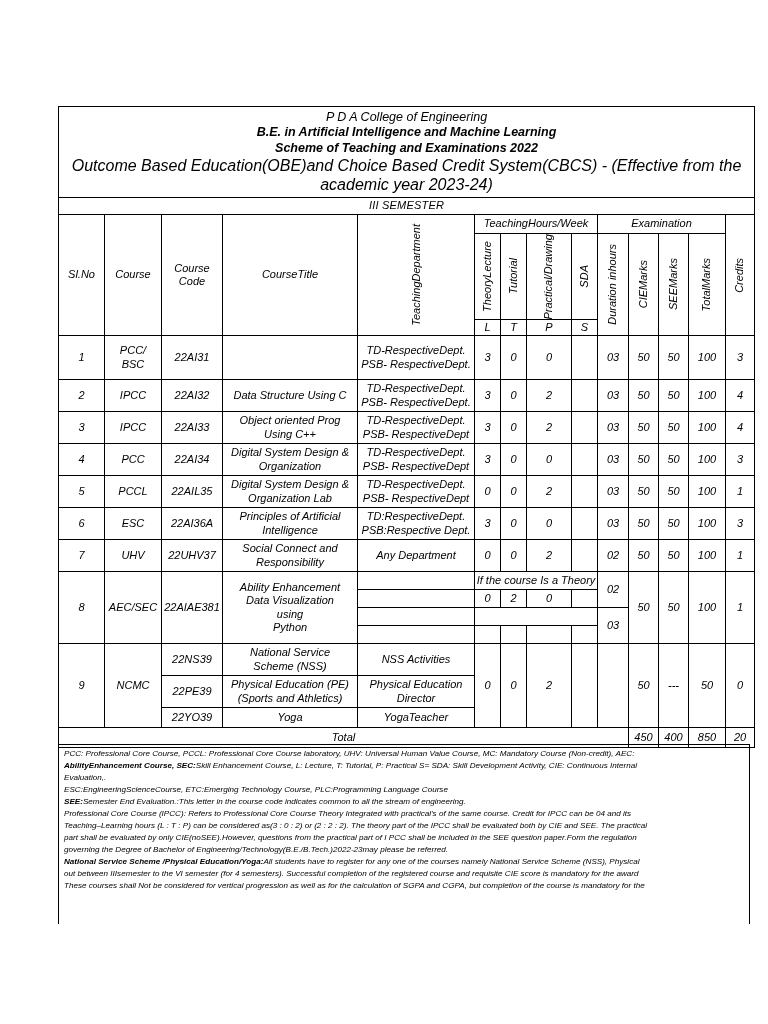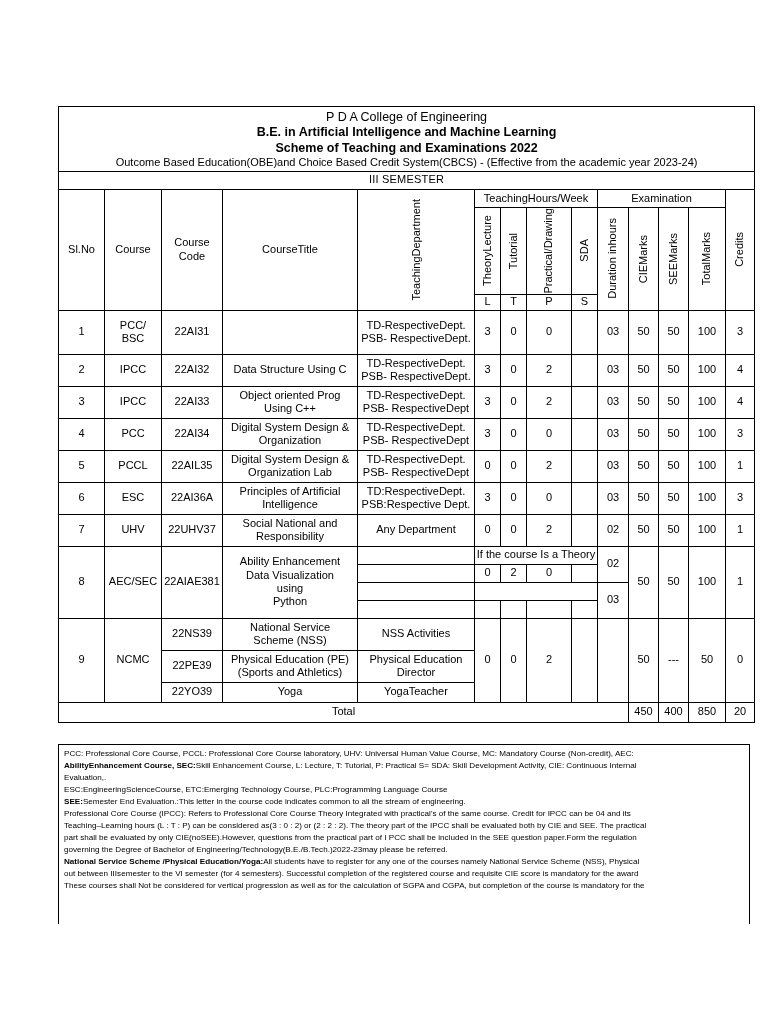--- a/index.html
+++ b/index.html
@@ -8,20 +8,21 @@
     width:768px;height:1024px;
     font-family:"Liberation Sans", sans-serif;
     color:#000000;
     -webkit-font-smoothing:antialiased;
   }
   #page{
     position:relative;
     width:768px;height:884px;
     box-sizing:border-box;
     padding:0;
+    font-style:italic;
   }
 
   
   .sheet{
     position:absolute;
     left:58px; top:106px;
     width:692px;
   }
   table.scheme{
     border-collapse:collapse;
@@ -39,21 +40,21 @@
     line-height:1.22;
   }
 
   .title-cell{
     border:none !important;
     padding:3px 2px 2px 2px !important;
     line-height:1.30;
   }
   .t-line{font-size:12.5px;}
   .t-line.b{font-weight:bold;}
-  .t-line.small{font-size:11px;}
+  .t-line.small{font-size:16px;}
 
   .sem-bar{
     font-weight:bold;
     font-size:9.5px;
     letter-spacing:.2px;
     padding:1px 0 2px 0 !important;
   }
 
   
   .hd{
@@ -356,21 +357,21 @@
       <td class="num">50</td>
       <td class="num">100</td>
       <td class="num">3</td>
     </tr>
 
     <tr class="r-med">
       <td class="slno">7</td>
       <td class="course">UHV</td>
       <td class="code">22UHV37</td>
       <td class="ctitle">
-        <div>Social National and</div>
+        <div>Social Connect and</div>
         <div>Responsibility</div>
       </td>
       <td class="dept">Any Department</td>
       <td class="num">0</td>
       <td class="num">0</td>
       <td class="num">2</td>
       <td class="num"></td>
       <td class="num">02</td>
       <td class="num">50</td>
       <td class="num">50</td>

